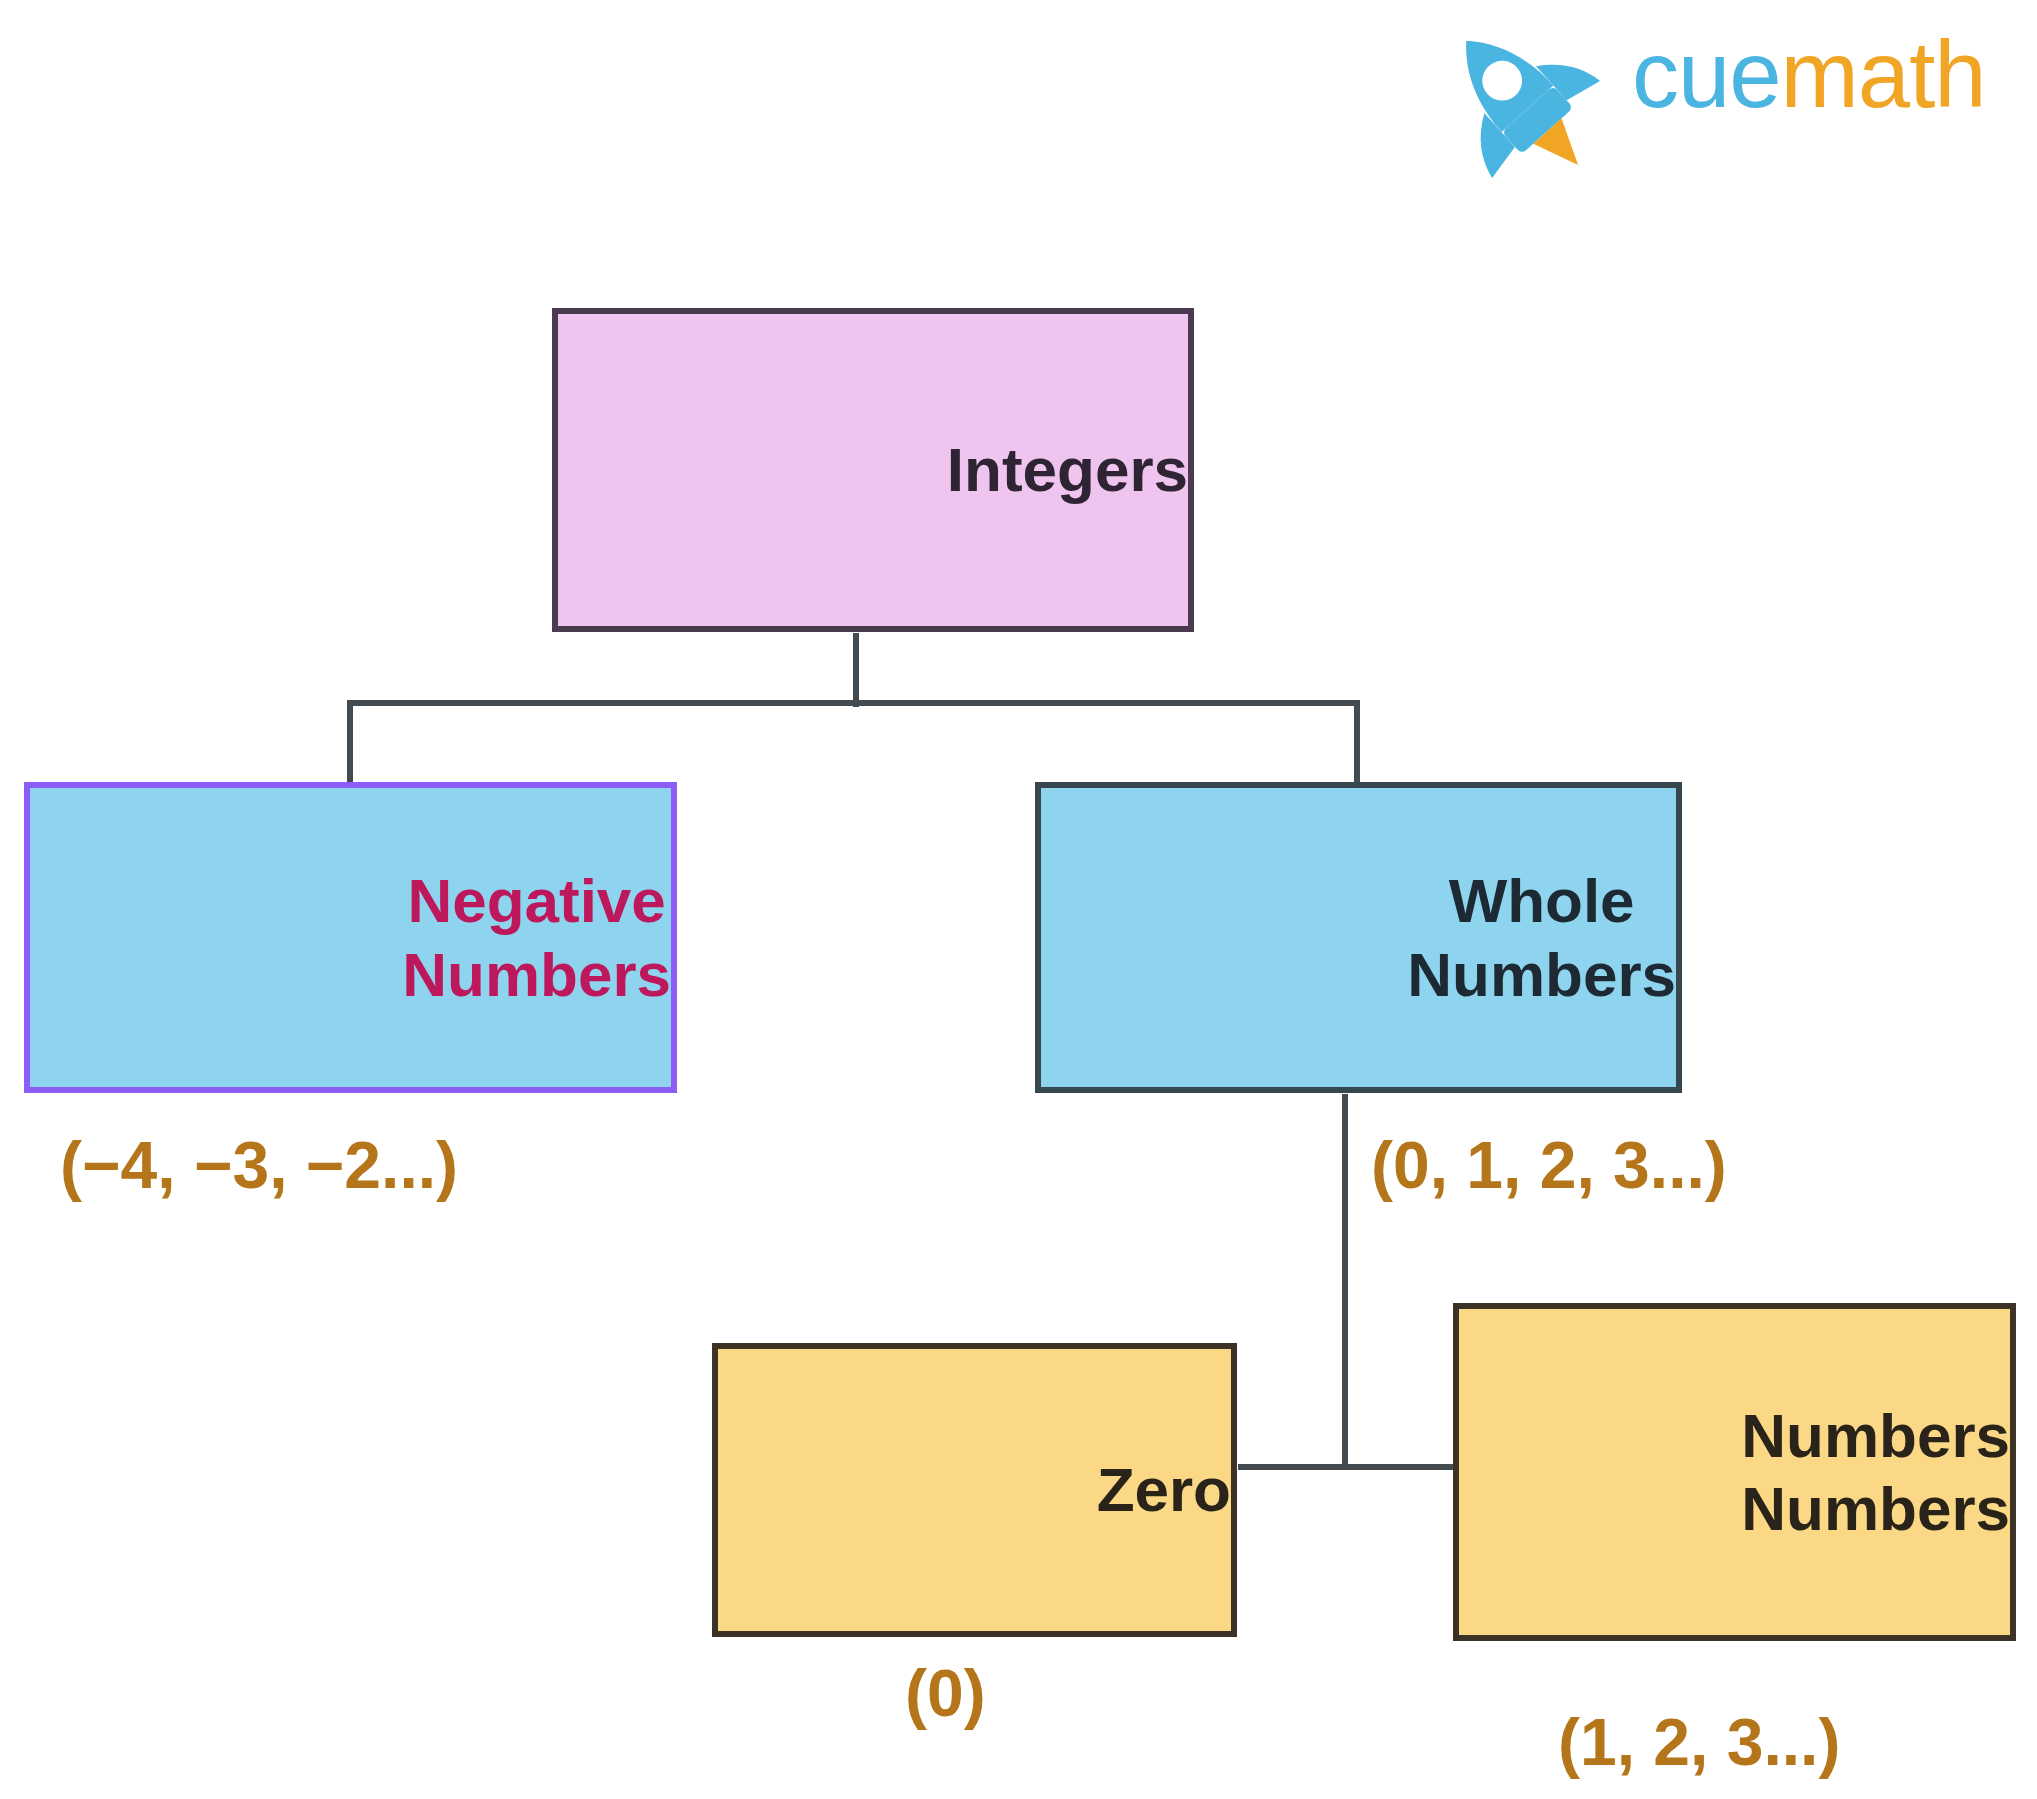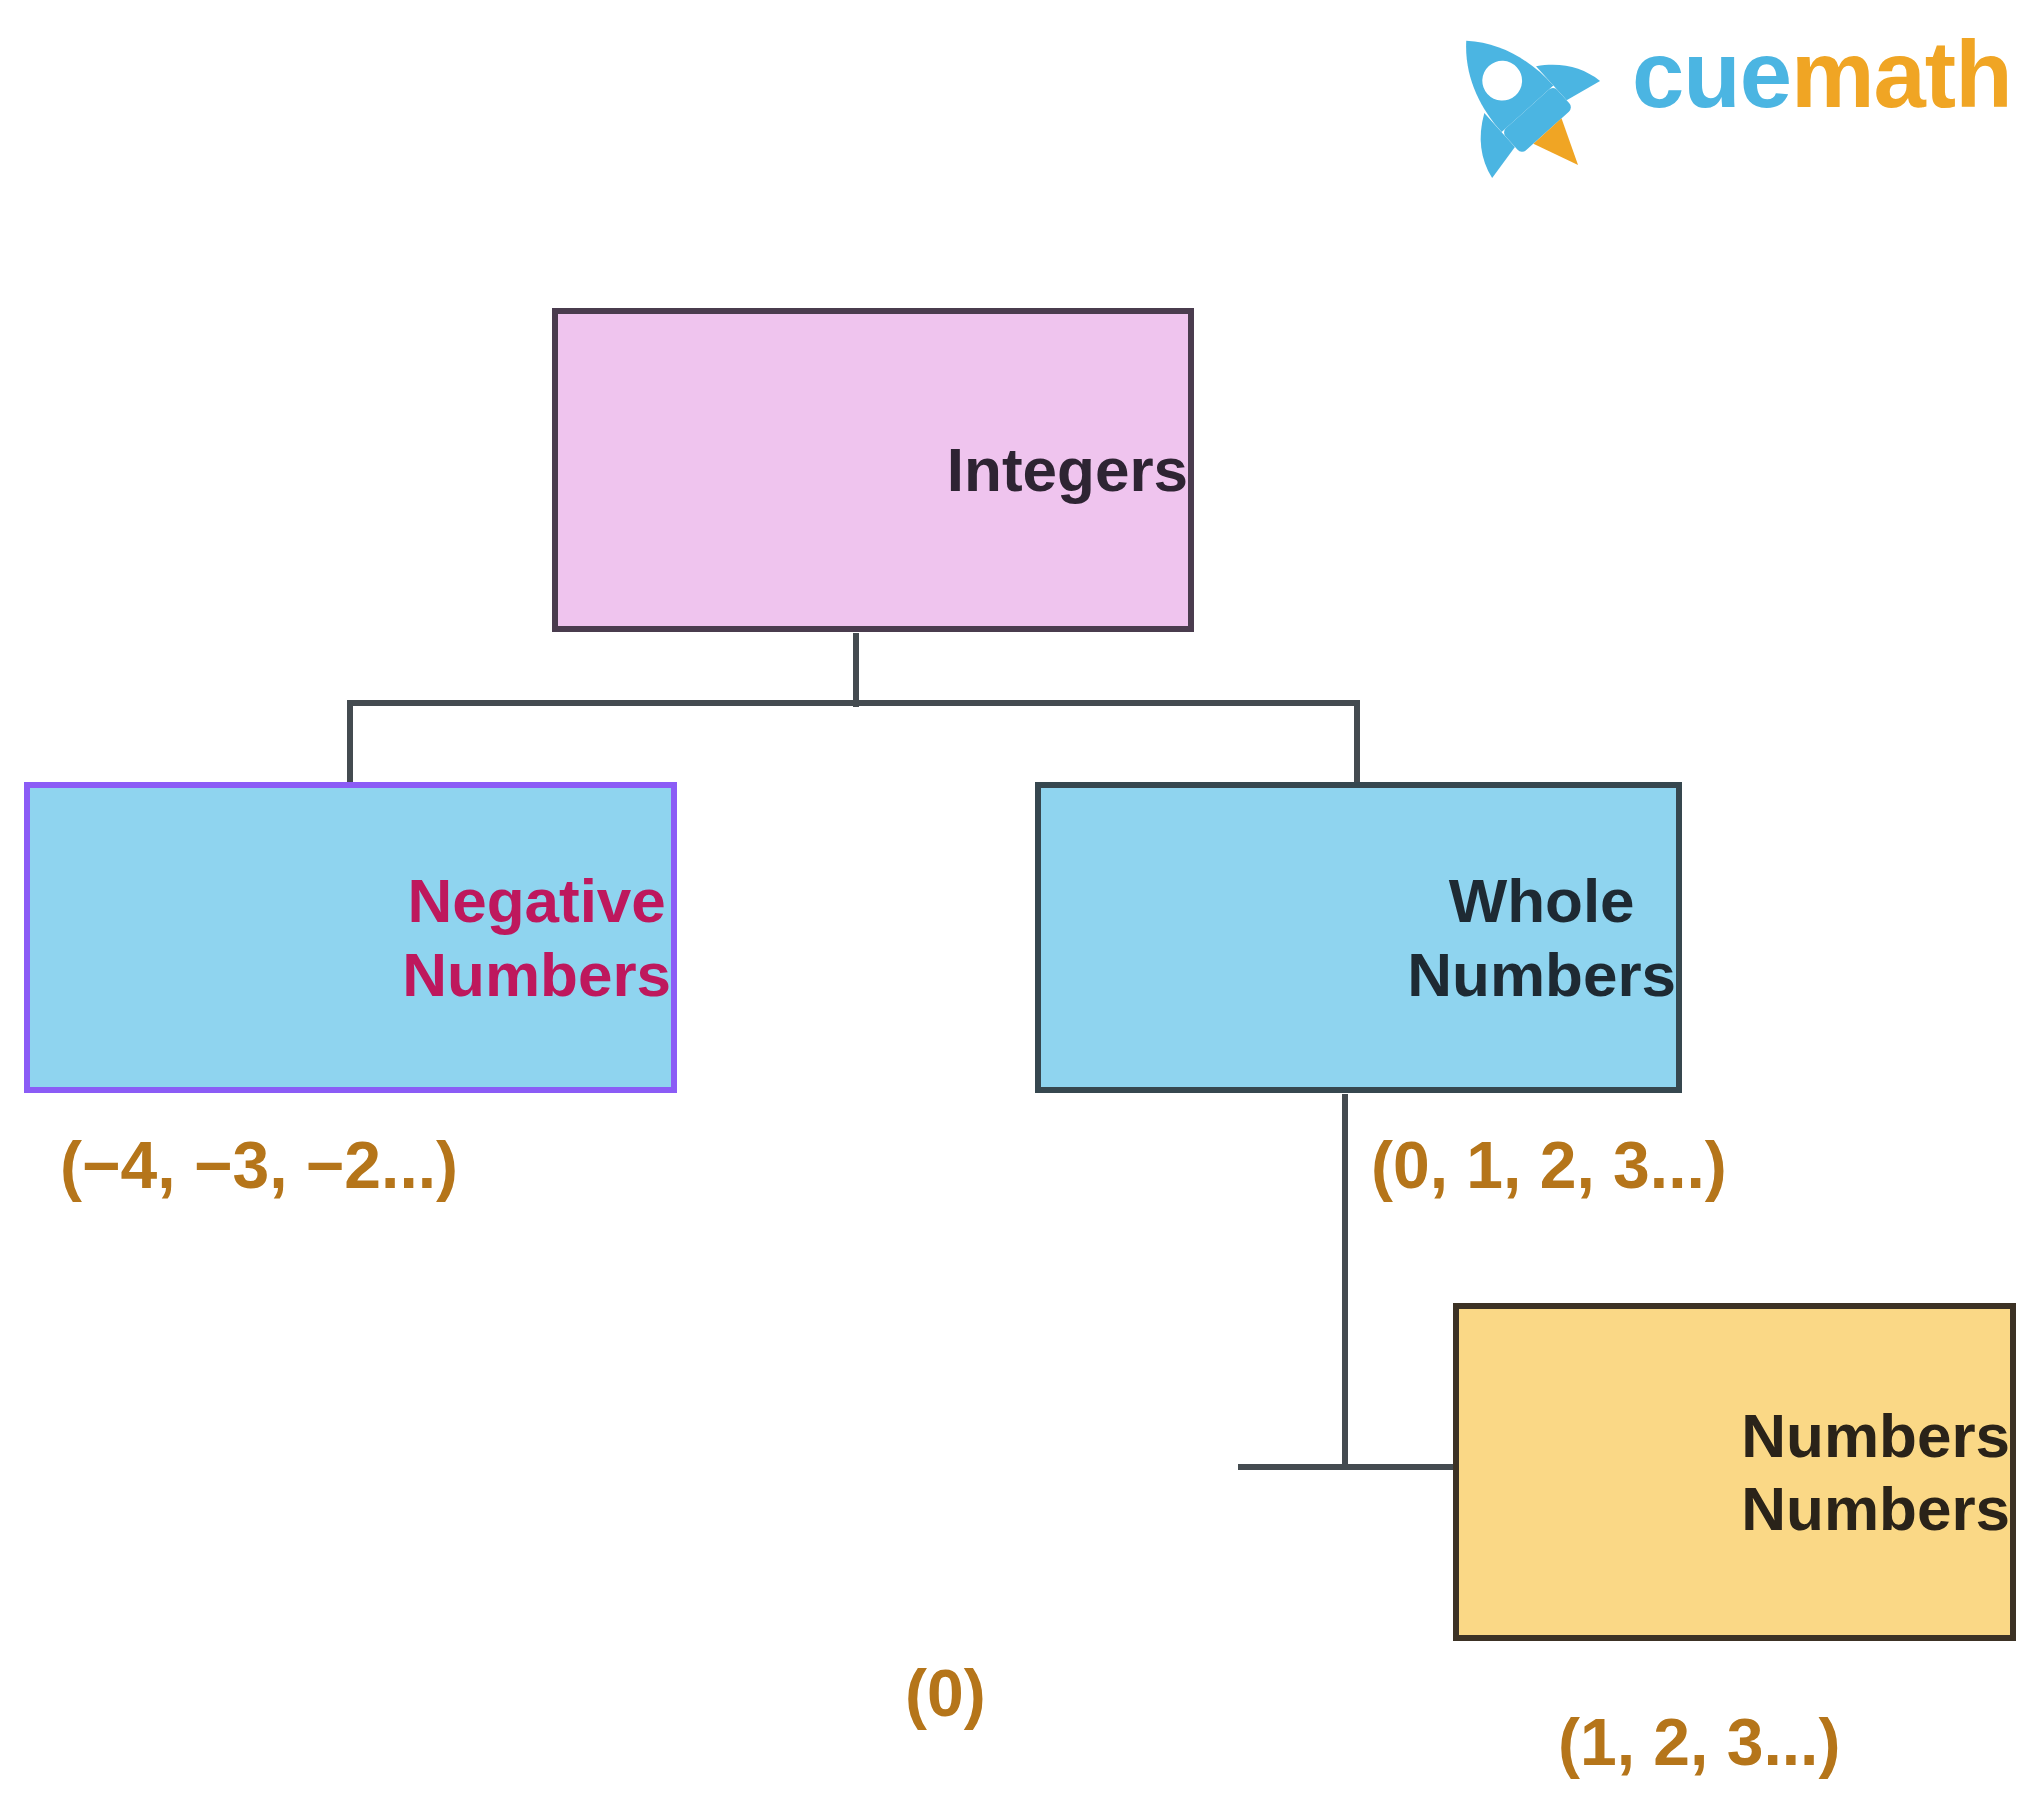--- a/index.html
+++ b/index.html
@@ -35,21 +35,21 @@
   }
   #wordmark {
     position: absolute;
     left: 221px;
     top: 18px;
     width: 398px;
     height: 149px;
   }
   .logo-word {
     font-size: 94px;
-    font-weight: 700;
+    font-weight: 400;
     letter-spacing: -1px;
     line-height: 98px;
     white-space: nowrap;
   }
   .logo-cue { color: #4BB5E2; }
   .logo-math { color: #F0A524; }
   .logo-tagline {
     font-size: 36px;
     font-weight: 400;
     letter-spacing: 3.2px;
@@ -177,20 +177,23 @@
   </div>
 
   <div class="node node-negative">
     <span><span>Negative</span><br><span>Numbers</span></span>
   </div>
 
   <div class="node node-whole">
     <span><span>Whole</span><br><span>Numbers</span></span>
   </div>
 
+  <div class="node node-zero">
+    <span>Zero</span>
+  </div>
 
   <div class="node node-natural">
     <span><span>Numbers</span><br><span>Numbers</span></span>
   </div>
 
   <div class="annot" id="annot-negative">(−4, −3, −2...)</div>
   <div class="annot" id="annot-whole">(0, 1, 2, 3...)</div>
   <div class="annot" id="annot-zero">(0)</div>
   <div class="annot" id="annot-natural">(1, 2, 3...)</div>
 

